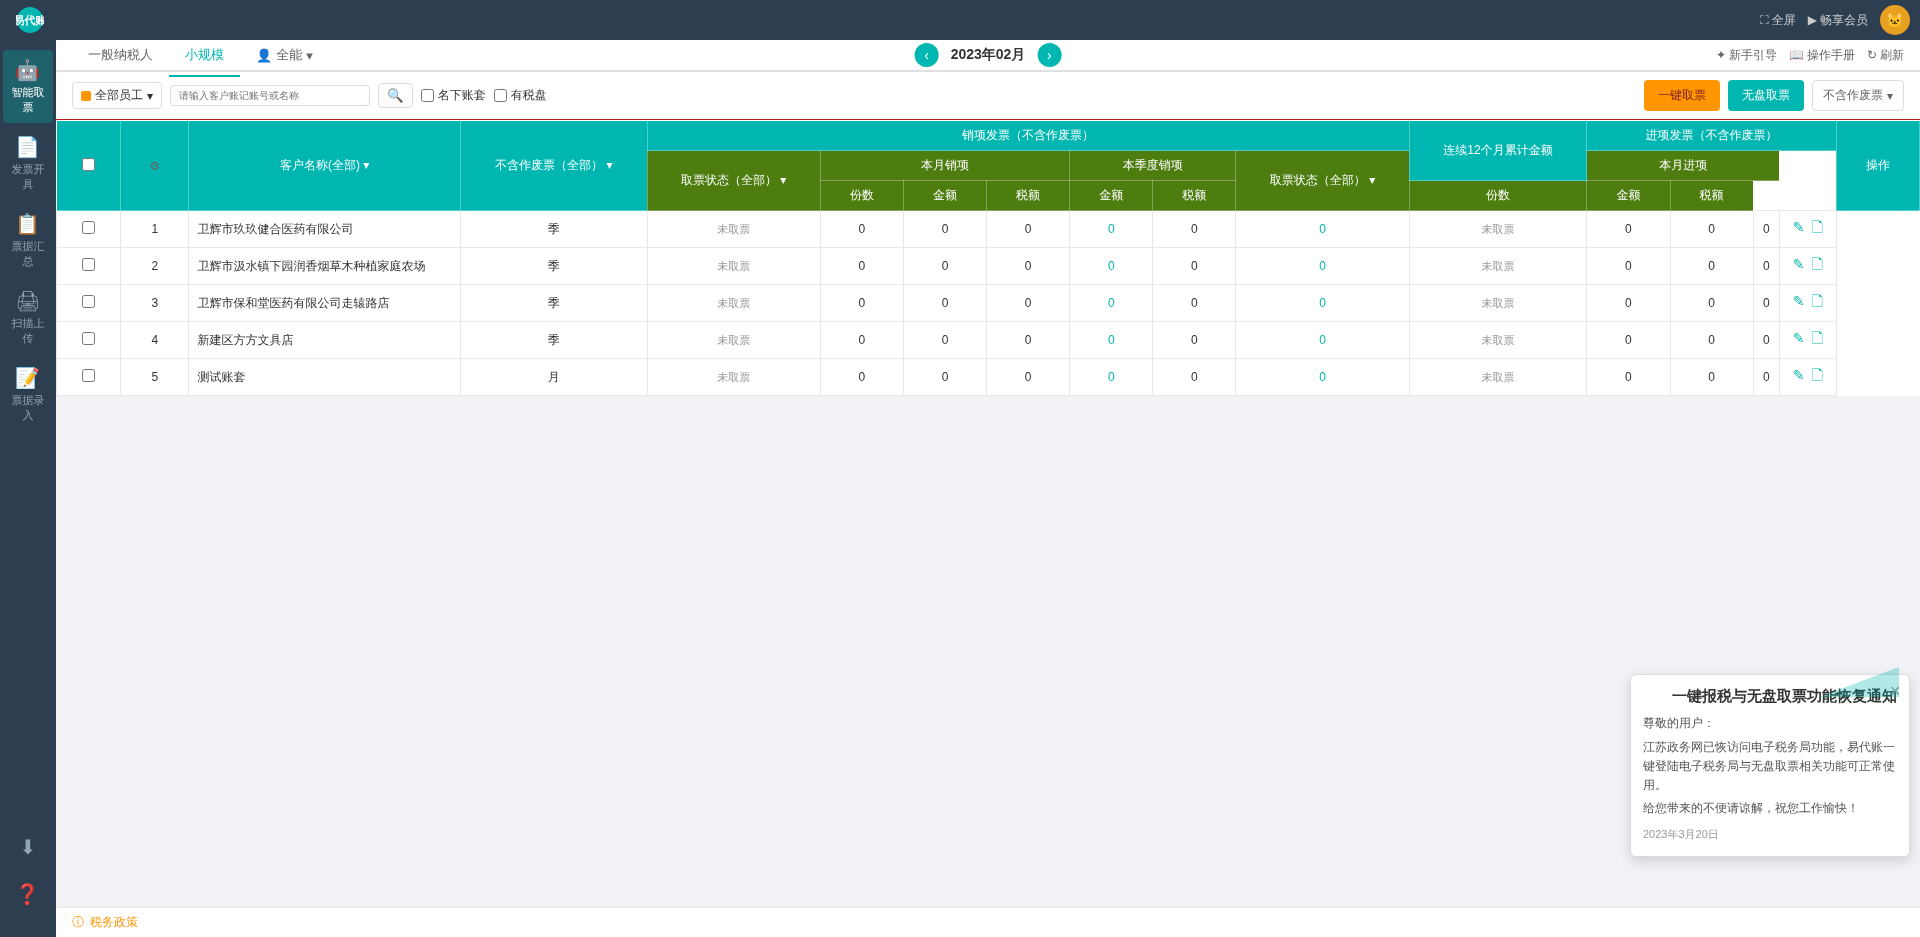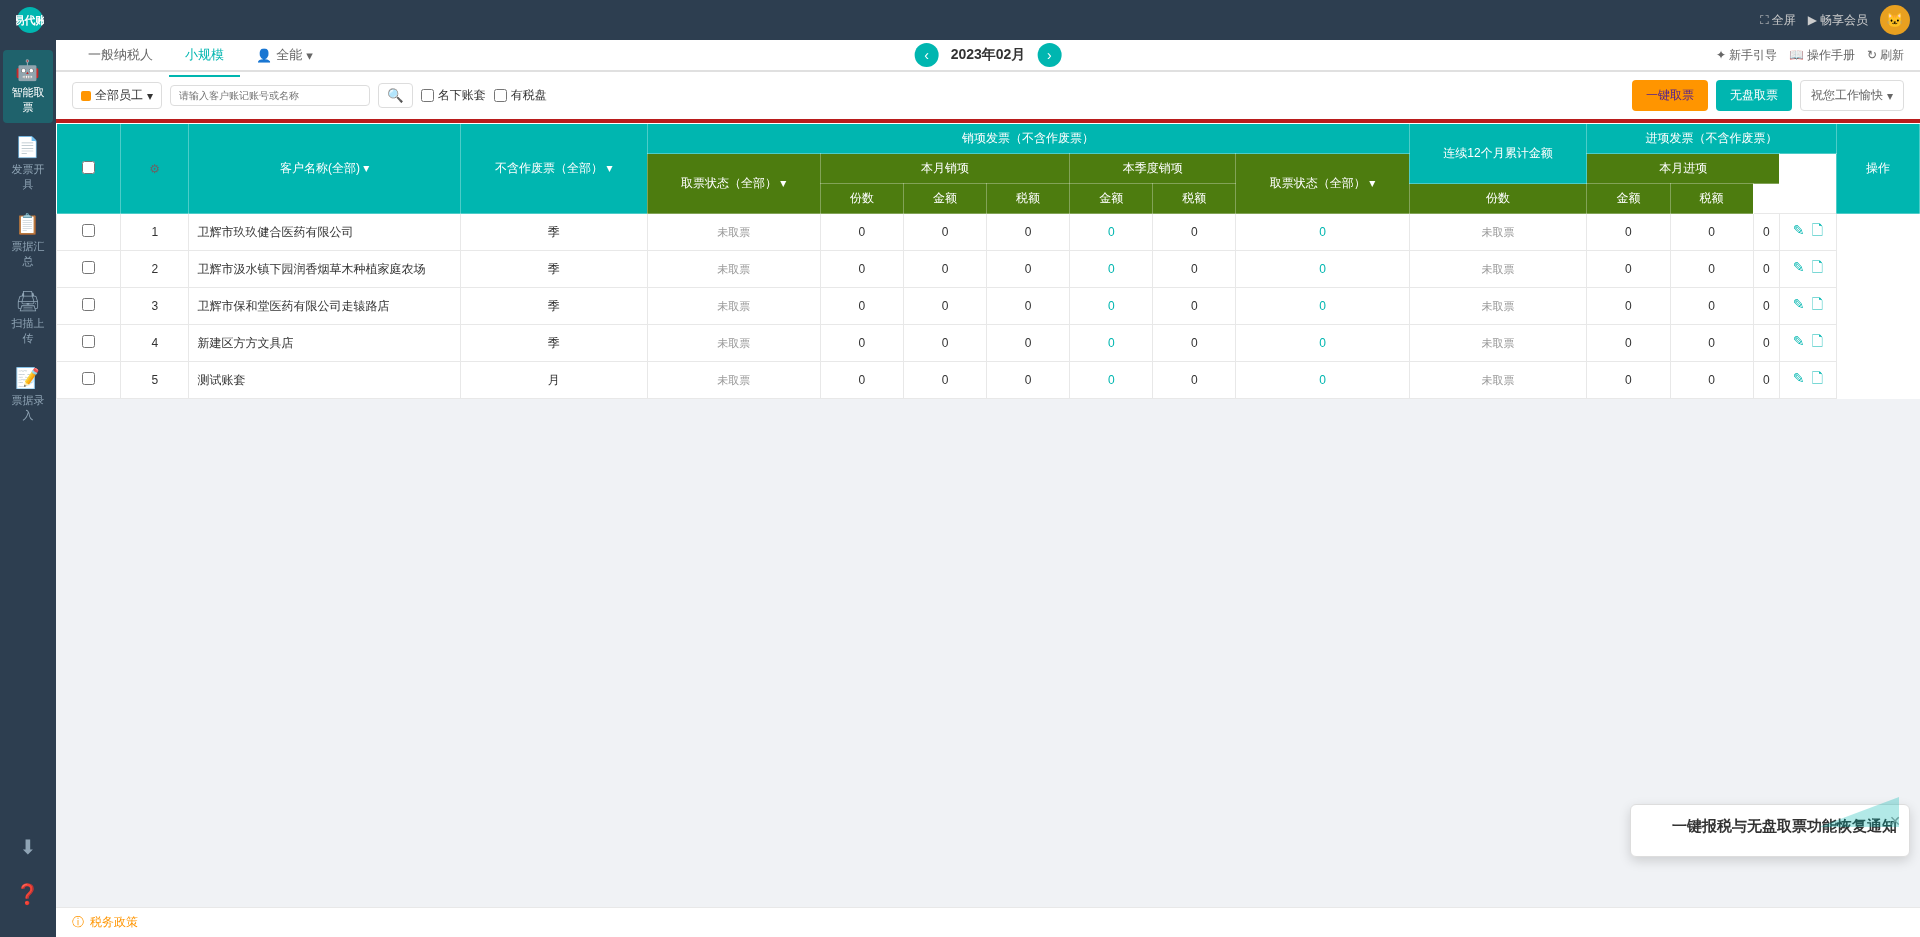--- a/index.html
+++ b/index.html
@@ -59,40 +59,40 @@
     .period-nav .period-btn {
       width: 24px; height: 24px; border-radius: 50%; background: #00b6b0;
       color: #fff; display: flex; align-items: center; justify-content: center;
       cursor: pointer; font-size: 14px; border: none;
     }
     .period-nav .period-text { font-size: 14px; font-weight: bold; color: #333; }
 
     
     .toolbar {
       display: flex; align-items: center; background: #fff;
-      padding: 8px 16px; gap: 8px; border-bottom: 4px solid #b91c1c;
+      padding: 8px 16px; gap: 8px; border-bottom: 1px solid #b91c1c;
     }
     .employee-select {
       display: flex; align-items: center; border: 1px solid #ddd;
       border-radius: 4px; padding: 4px 8px; gap: 4px; background: #fff;
       cursor: pointer; font-size: 12px; color: #333;
     }
     .employee-select .dot { width: 10px; height: 10px; background: #ff9500; border-radius: 2px; }
     .search-input {
       border: 1px solid #ddd; border-radius: 4px; padding: 4px 8px;
       font-size: 10px; width: 200px; outline: none;
     }
     .search-btn {
       background: #fff; border: 1px solid #ddd; border-radius: 4px;
       padding: 4px 8px; cursor: pointer; color: #666;
     }
     .checkbox-label { display: flex; align-items: center; gap: 4px; font-size: 12px; color: #333; cursor: pointer; }
     .toolbar-right { margin-left: auto; display: flex; gap: 8px; }
     .btn-orange {
-      background: #ff9500; color: #4c1d95; border: none; border-radius: 4px;
+      background: #ff9500; color: #7f1d1d; border: none; border-radius: 4px;
       padding: 6px 14px; font-size: 12px; cursor: pointer; white-space: nowrap;
     }
     .btn-teal {
       background: #00b6b0; color: #fff; border: none; border-radius: 4px;
       padding: 6px 14px; font-size: 12px; cursor: pointer; white-space: nowrap;
     }
     .btn-dropdown {
       background: #fff; color: #666; border: 1px solid #ddd; border-radius: 4px;
       padding: 6px 10px; font-size: 12px; cursor: pointer; display: flex; align-items: center; gap: 4px;
     }
@@ -253,21 +253,21 @@
       <span>名下账套</span>
     </label>
     <label class="checkbox-label">
       <input type="checkbox" style="">
       <span>有税盘</span>
     </label>
     <div class="toolbar-right">
       <button class="btn-orange">一键取票</button>
       <button class="btn-teal">无盘取票</button>
       <button class="btn-dropdown">
-        <span>祝您工作愉快</span>
+        <span>不含作废票</span>
         <span>▾</span>
       </button>
     </div>
   </div>
 
   <div class="table-container">
     <table>
       <thead>
         <tr>
           <th rowspan="3" class="checkbox-cell">
@@ -440,13 +440,19 @@
 </div>
 
 <div class="notification-popup">
   <button class="close-btn">✕</button>
   <div style="position:absolute;top:-8px;right:10px;width:80px;height:30px;overflow:hidden;">
     <svg width="80" height="30" viewBox="0 0 80 30">
       <polygon points="0,30 80,0 80,30" fill="#00b6b0" opacity="0.3"></polygon>
     </svg>
   </div>
   <div class="popup-title">一键报税与无盘取票功能恢复通知</div>
+  <div class="popup-body">
+    <div>尊敬的用户：</div>
+    <div style="margin-top:4px;">江苏政务网已恢访问电子税务局功能，易代账一键登陆电子税务局与无盘取票相关功能可正常使用。</div>
+    <div style="margin-top:4px;">给您带来的不便请谅解，祝您工作愉快！</div>
+    <div class="popup-date">2023年3月20日</div>
+  </div>
 </div>
 
 </body></html>

